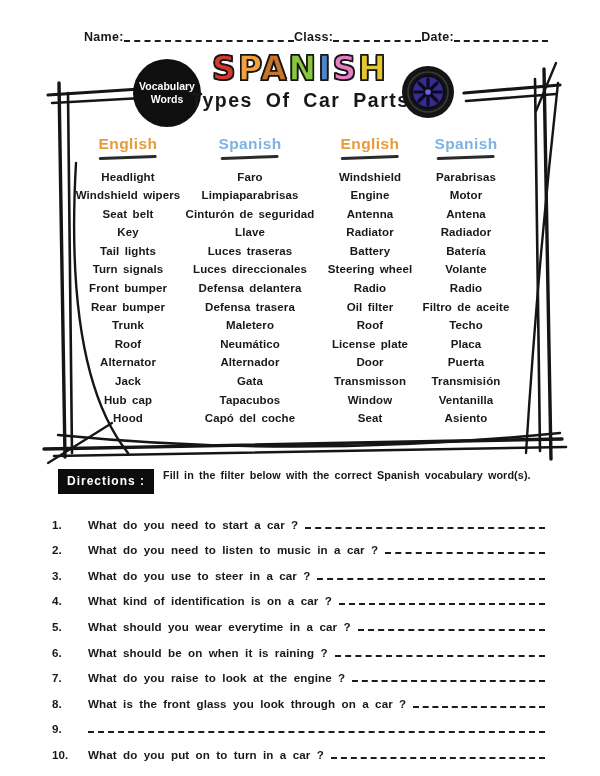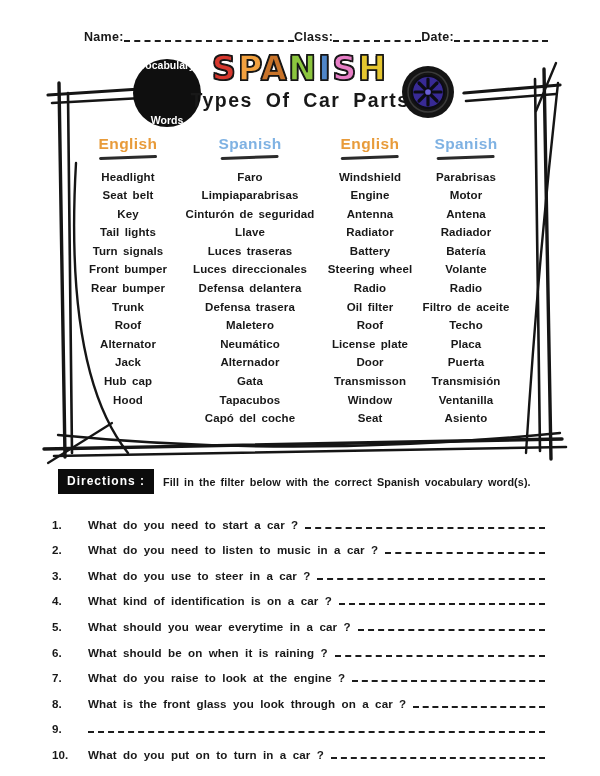--- a/index.html
+++ b/index.html
@@ -28,21 +28,21 @@
   .blank.date-w  { flex:0 0 94px; }
 
   
   .vocab-box { position:absolute; left:44px; top:55px; width:514px; height:406px; }
   .border-svg { position:absolute; left:-16px; top:-12px; width:548px; height:430px; overflow:visible; }
 
   .badge {
     position:absolute; left:89px; top:4px;
     width:68px; height:68px; border-radius:50%;
     background:#0f0f0f; color:#fff;
-    display:flex; flex-direction:column; align-items:center; justify-content:space-between;
+    display:flex; flex-direction:column; align-items:center; justify-content:center;
     font-size:10.5px; font-weight:600; line-height:13px; text-align:center;
   }
   .title-wrap { position:absolute; left:126px; top:-4px; width:260px; text-align:center; }
   .title {
     font-family:"DejaVu Sans","Liberation Sans",sans-serif;
     font-size:33px; font-weight:700; letter-spacing:2px; line-height:36px;
     -webkit-text-stroke:1.3px #161616;
     text-shadow:1px 1px 0 #161616,-1px 1px 0 #161616,1px -1px 0 #161616,-1px -1px 0 #161616;
   }
   .subtitle {
@@ -58,21 +58,21 @@
     margin:3px auto 9px auto; transform:rotate(-2deg);
   }
   .word {
     font-size:11.5px; font-weight:600; line-height:18.6px;
     white-space:nowrap; letter-spacing:.1px; word-spacing:2px;
   }
 
   
   .directions-row {
     position:absolute; top:469px; left:58px; right:36px;
-    display:flex; align-items:center; gap:9px;
+    display:flex; align-items:flex-start; gap:9px;
     font-size:10.8px; font-weight:700; white-space:nowrap;
   }
   .directions-badge {
     flex:none; background:#0c0c0c; color:#ffffff;
     font-size:12px; font-weight:700; letter-spacing:1px;
     padding:5px 9px 6px 9px;
   }
   .directions-text { letter-spacing:.1px; word-spacing:2px; }
 
   
@@ -143,20 +143,21 @@
         <line x1="37" y1="19" x2="19" y2="37"></line>
       </g>
       <circle cx="28" cy="28" r="3.6" fill="#6a5fd6" stroke="#0c0c14" stroke-width="1.5"></circle>
     </svg>
 
     <div>
         <div class="vocab-col" style="left: 84px;">
           <div class="col-header" style="color: rgb(232, 155, 58);">English</div>
           <div class="col-underline"></div>
           <div class="word">Headlight</div>
+          <div class="word">Windshield wipers</div>
           <div class="word">Seat belt</div>
           <div class="word">Key</div>
           <div class="word">Tail lights</div>
           <div class="word">Turn signals</div>
           <div class="word">Front bumper</div>
           <div class="word">Rear bumper</div>
           <div class="word">Trunk</div>
           <div class="word">Roof</div>
           <div class="word">Alternator</div>
           <div class="word">Jack</div>

